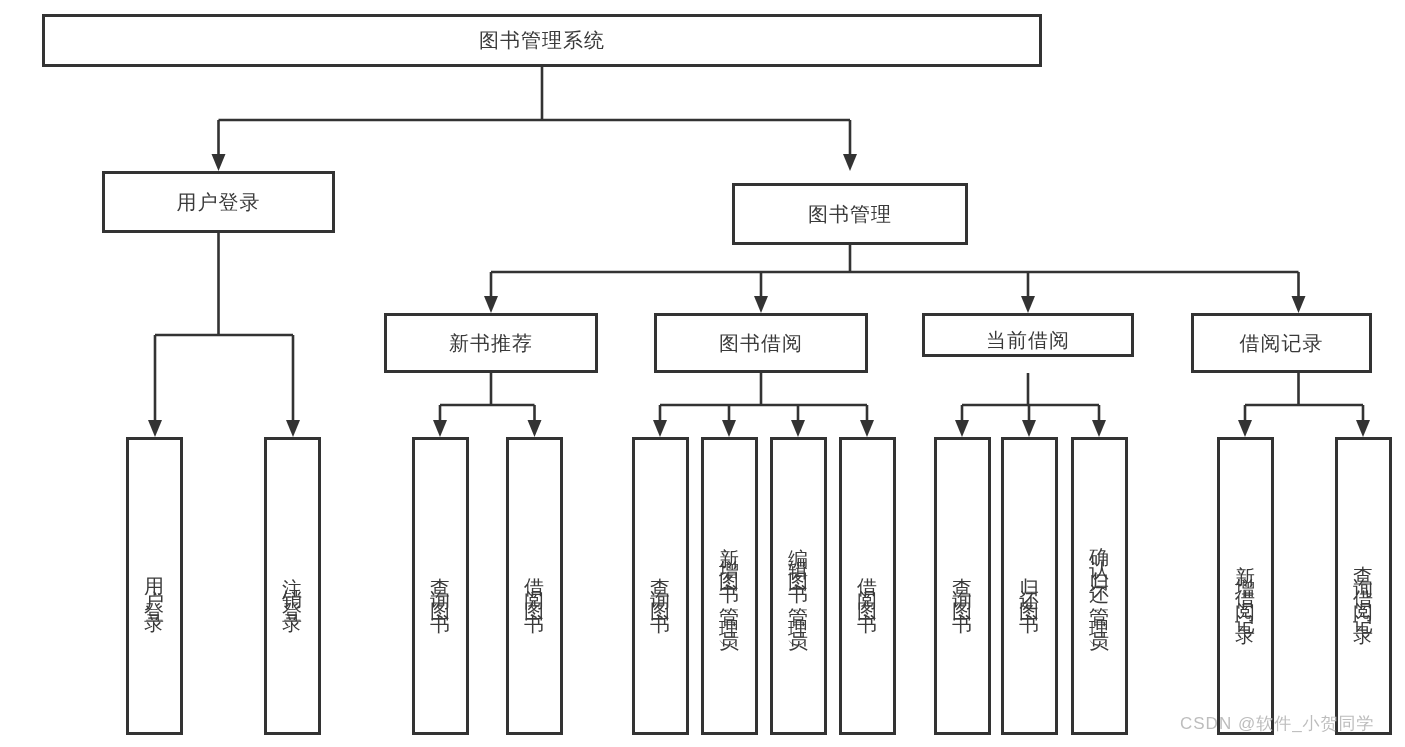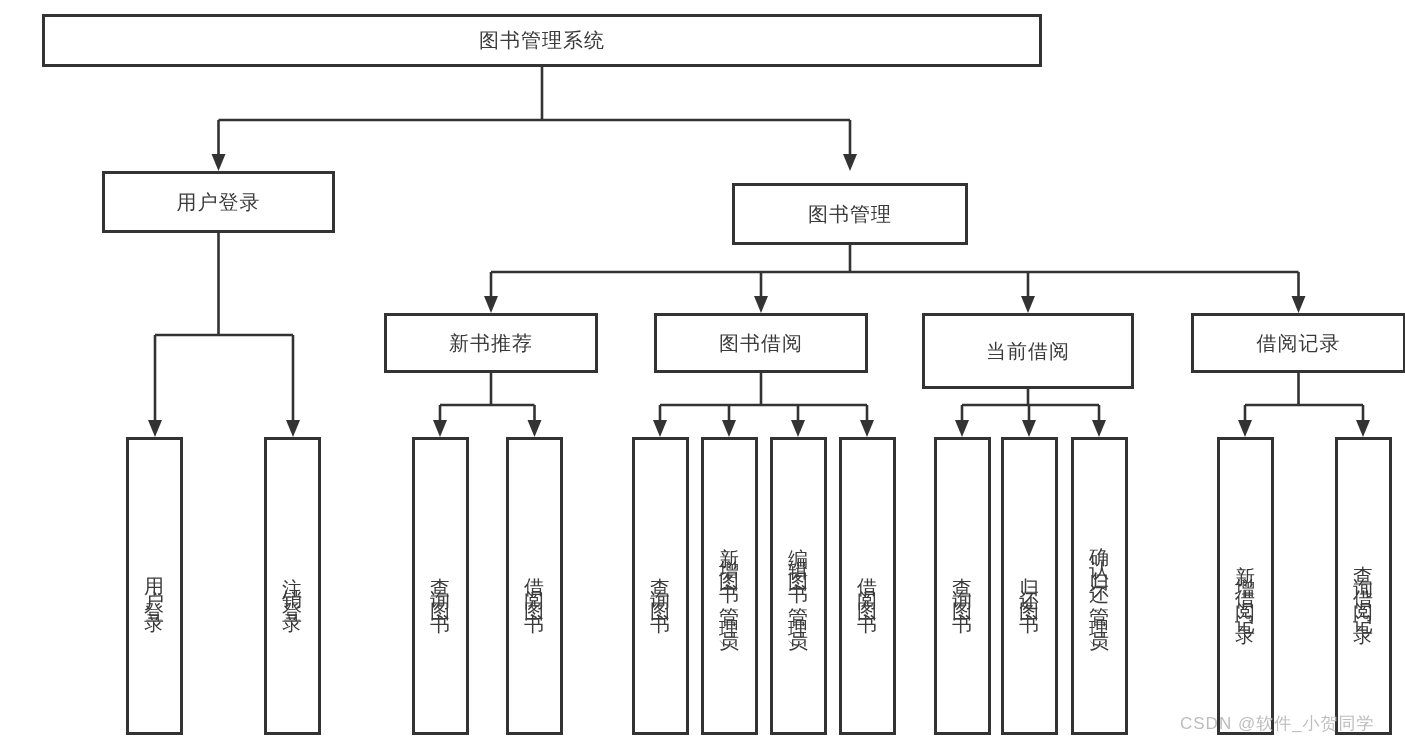--- a/index.html
+++ b/index.html
@@ -130,24 +130,24 @@
   <div class="node" style="left:712px;top:183px;width:236px;height:62px;">
     <span>图书管理</span>
   </div>
 
   <div class="node" style="left:634px;top:313px;width:214px;height:60px;">
     <span>图书借阅</span>
   </div>
   <div class="node" style="left:364px;top:313px;width:214px;height:60px;">
     <span>新书推荐</span>
   </div>
-  <div class="node" style="left:902px;top:313px;width:212px;height:76px;">
+  <div class="node" style="left:902px;top:313px;width:212px;height:44px;align-items:flex-end;">
     <span>当前借阅</span>
   </div>
-  <div class="node" style="left:1171px;top:313px;width:215px;height:60px;">
+  <div class="node" style="left:1171px;top:313px;width:181px;height:60px;">
     <span>借阅记录</span>
   </div>
 
   <div class="leaf" style="left:106px;">
     <span class="vtext">用户登录</span>
   </div>
   <div class="leaf" style="left:244px;">
     <span class="vtext">注销登录</span>
   </div>
 

